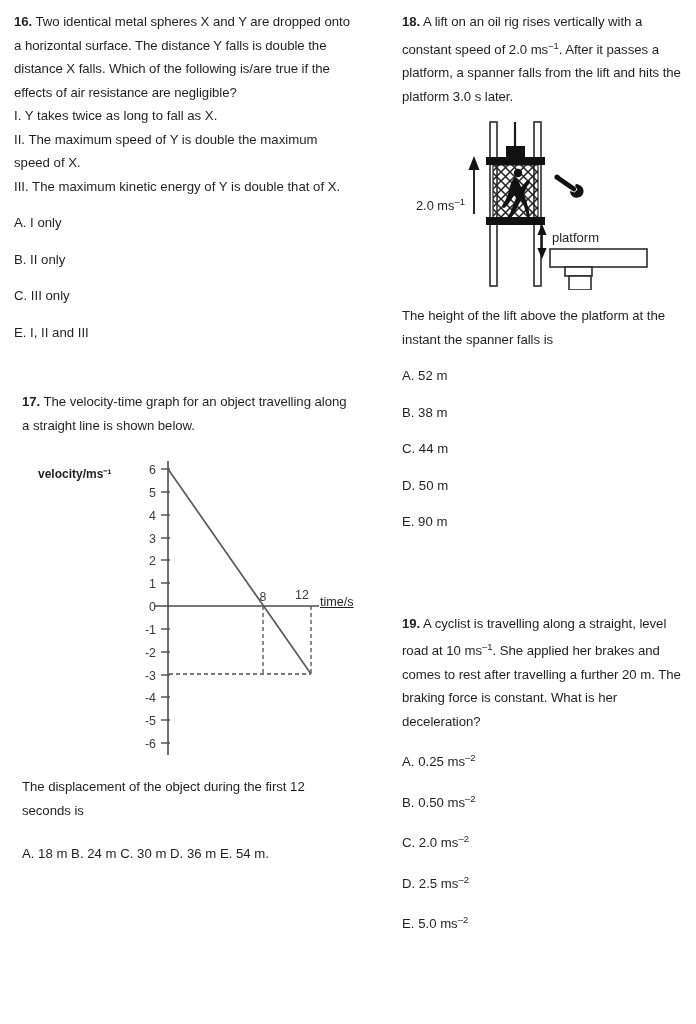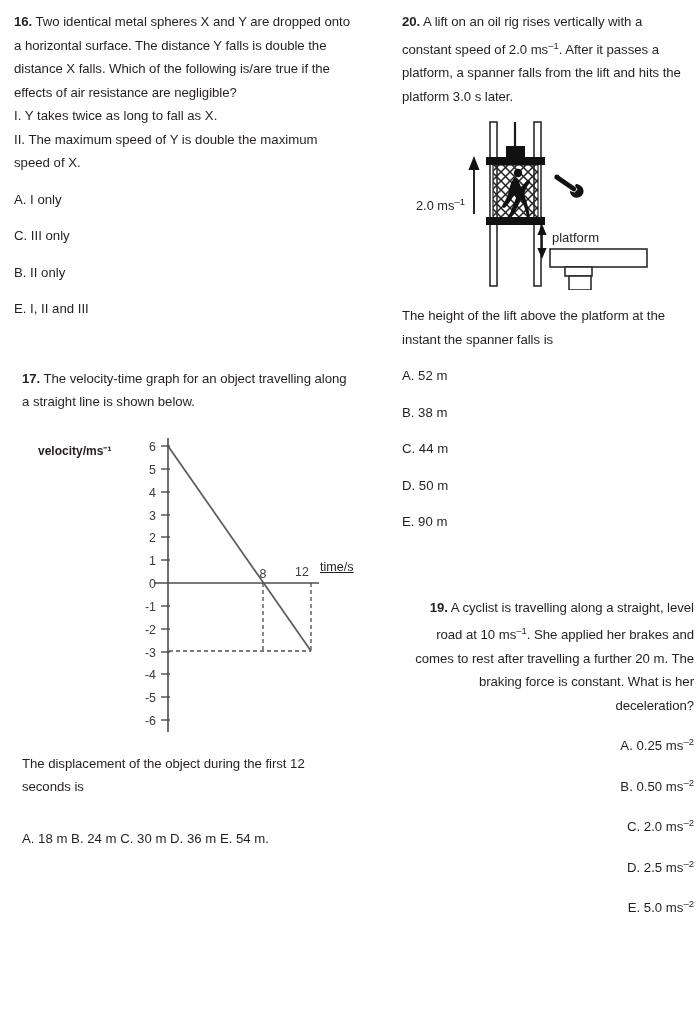--- a/index.html
+++ b/index.html
@@ -51,21 +51,21 @@
   .graph-svg { position: absolute; left: 0; top: 0; }
   .ylabel {
     position: absolute;
     left: 24px; top: 10px;
     font-size: 12px;
     white-space: nowrap;
     font-weight: bold;
   }
   .xlabel {
     position: absolute;
-    left: 306px; top: 128px;
+    left: 306px; top: 140px;
     font-size: 12.6px;
     text-decoration: underline;
   }
   .tick-txt {
     font-family: "Liberation Sans", sans-serif;
     font-size: 12.4px;
     fill: #3b3b3b;
   }
 
   
@@ -96,24 +96,25 @@
   <div class="col-left">
 
     <div class="q-block">
       <div class="q-text" style="margin-top:10px;">
         <span class="q-num">16.</span>
         <span>Two identical metal spheres X and Y are dropped onto a horizontal surface.  The distance Y falls is double the distance X falls.  Which of the following is/are true if the effects of air resistance are negligible?</span>
       </div>
 
       <div class="stmt">I. Y takes twice as long to fall as X.</div>
       <div class="stmt">II. The maximum speed of Y is double the maximum speed of X.</div>
+      <div class="stmt">III. The maximum kinetic energy of Y is double that of X.</div>
 
       <div class="opt">A. I only</div>
+      <div class="opt">B. II only</div>
       <div class="opt">C. III only</div>
-      <div class="opt">B. II only</div>
       <div class="opt">E. I, II and III</div>
     </div>
 
     <div class="q-block" style="margin-top:46px;">
       <div class="q-text indent">
         <span class="q-num">17.</span>
         <span>The velocity-time graph for an object travelling along a straight line is shown below.</span>
       </div>
 
       <div class="graph-wrap">
@@ -165,29 +166,29 @@
           <line x1="249" y1="151" x2="249" y2="219" stroke="#4d4d4d" stroke-width="1.3" stroke-dasharray="4,3"></line>
           <line x1="297" y1="151" x2="297" y2="219" stroke="#4d4d4d" stroke-width="1.3" stroke-dasharray="4,3"></line>
           <line x1="155" y1="219" x2="297" y2="219" stroke="#4d4d4d" stroke-width="1.3" stroke-dasharray="4,3"></line>
 
           <line x1="154" y1="14" x2="297" y2="219" stroke="#5a5a5a" stroke-width="1.7"></line>
         </svg>
       </div>
 
       <div class="q-text indent" style="margin-top:0;">The displacement of the object during the first 12 seconds is</div>
 
-      <div class="opt-inline indent" style="margin-top:28px;">A. 18 m  B. 24 m  C. 30 m  D. 36 m  E. 54 m.</div>
+      <div class="opt-inline indent" style="margin-top:20px;">A. 18 m  B. 24 m  C. 30 m  D. 36 m  E. 54 m.</div>
     </div>
   </div>
 
   <div class="col-right">
 
     <div class="q-block">
       <div class="q-text" style="margin-top:10px;">
-        <span class="q-num">20.</span>
+        <span class="q-num">18.</span>
         <span>A lift on an oil rig rises vertically with a constant speed of 2.0 ms</span><sup class="u">–1</sup><span>.  After it passes a platform, a spanner falls from the lift and hits the platform 3.0 s later.</span>
       </div>
 
       <div class="lift-wrap">
         <div class="speed-lbl"><span>2.0 ms</span><sup class="u">–1</sup></div>
 
         <div class="platform-lbl">platform</div>
 
         <svg class="lift-svg" width="292" height="172" viewBox="0 0 292 172">
 
@@ -259,21 +260,21 @@
 
       <div class="q-text" style="margin-top:14px;">The height of the lift above the platform at the instant the spanner falls is</div>
 
       <div class="opt">A. 52 m</div>
       <div class="opt">B. 38 m</div>
       <div class="opt">C. 44 m</div>
       <div class="opt">D. 50 m</div>
       <div class="opt">E. 90 m</div>
     </div>
 
-    <div class="q-block" style="margin-top:62px;text-align:right;">
+    <div class="q-block" style="margin-top:78px;">
       <div class="q-text">
         <span class="q-num">19.</span>
         <span>A cyclist is travelling along a straight, level road at 10 ms</span><sup class="u">–1</sup><span>.  She applied her brakes and comes to rest after travelling a further 20 m.  The braking force is constant.  What is her deceleration?</span>
       </div>
 
       <div class="opt"><span>A.</span> <span>0.25 ms</span><sup class="u">–2</sup></div>
 
       <div class="opt"><span>B.</span> <span>0.50 ms</span><sup class="u">–2</sup></div>
 
       <div class="opt"><span>C.</span> <span>2.0 ms</span><sup class="u">–2</sup></div>

